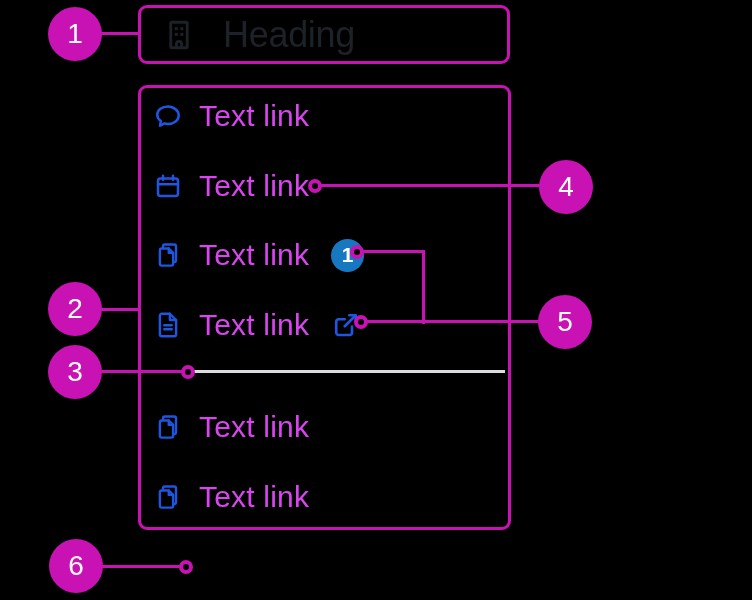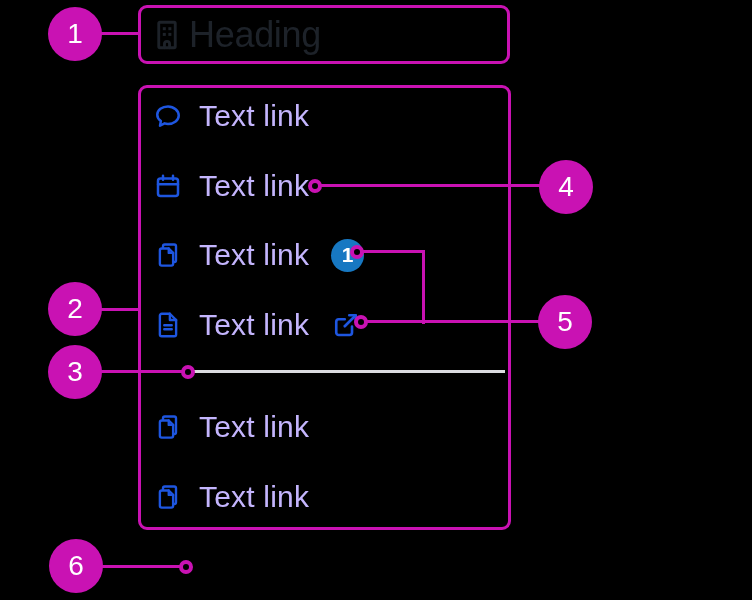--- a/index.html
+++ b/index.html
@@ -1,26 +1,26 @@
 <!DOCTYPE html>
 <html><head>
 <meta charset="utf-8">
 <style>
   html,body{margin:0;padding:0;background:#000;}
   #canvas{position:relative;width:752px;height:600px;background:#000;overflow:hidden;
           font-family:"Liberation Sans", sans-serif;}
   
   .heading-box{position:absolute;left:138px;top:5px;width:372px;height:59px;
                box-sizing:border-box;border:3px solid #c912b3;border-radius:9px;
-               display:flex;align-items:center;gap:4px;padding-left:8px;}
+               display:flex;align-items:center;gap:26px;padding-left:20px;}
   .heading-label{font-size:36px;font-weight:500;color:#1d2229;letter-spacing:-0.3px;}
   .menu-box{position:absolute;left:138px;top:85px;width:373px;height:445px;
             box-sizing:border-box;border:3px solid #c912b3;border-radius:9px;}
   .row{position:absolute;left:12px;height:40px;display:flex;align-items:center;gap:16px;}
-  .row-label{font-size:30px;color:#c4b5fd;letter-spacing:0.2px;}
+  .row-label{font-size:30px;color:#d946ef;letter-spacing:0.2px;}
   .r1{top:8px}.r2{top:78px}.r3{top:147px}.r4{top:217px}.r5{top:319px}.r6{top:389px}
   .divider{position:absolute;left:49px;top:282px;width:315px;height:3px;background:#dcdce0;}
   .badge{width:33px;height:33px;border-radius:50%;background:#1778c2;color:#fff;
          display:flex;align-items:center;justify-content:center;
          font-size:21px;font-weight:700;margin-left:6px;}
   .ext{margin-left:6px;display:flex;align-items:center;}
   
   .browse{position:absolute;left:192px;top:548px;height:38px;display:flex;
           align-items:center;gap:17px;cursor:pointer;}
   .browse-label{font-size:30px;font-weight:700;color:#15799e;letter-spacing:0.2px;}

